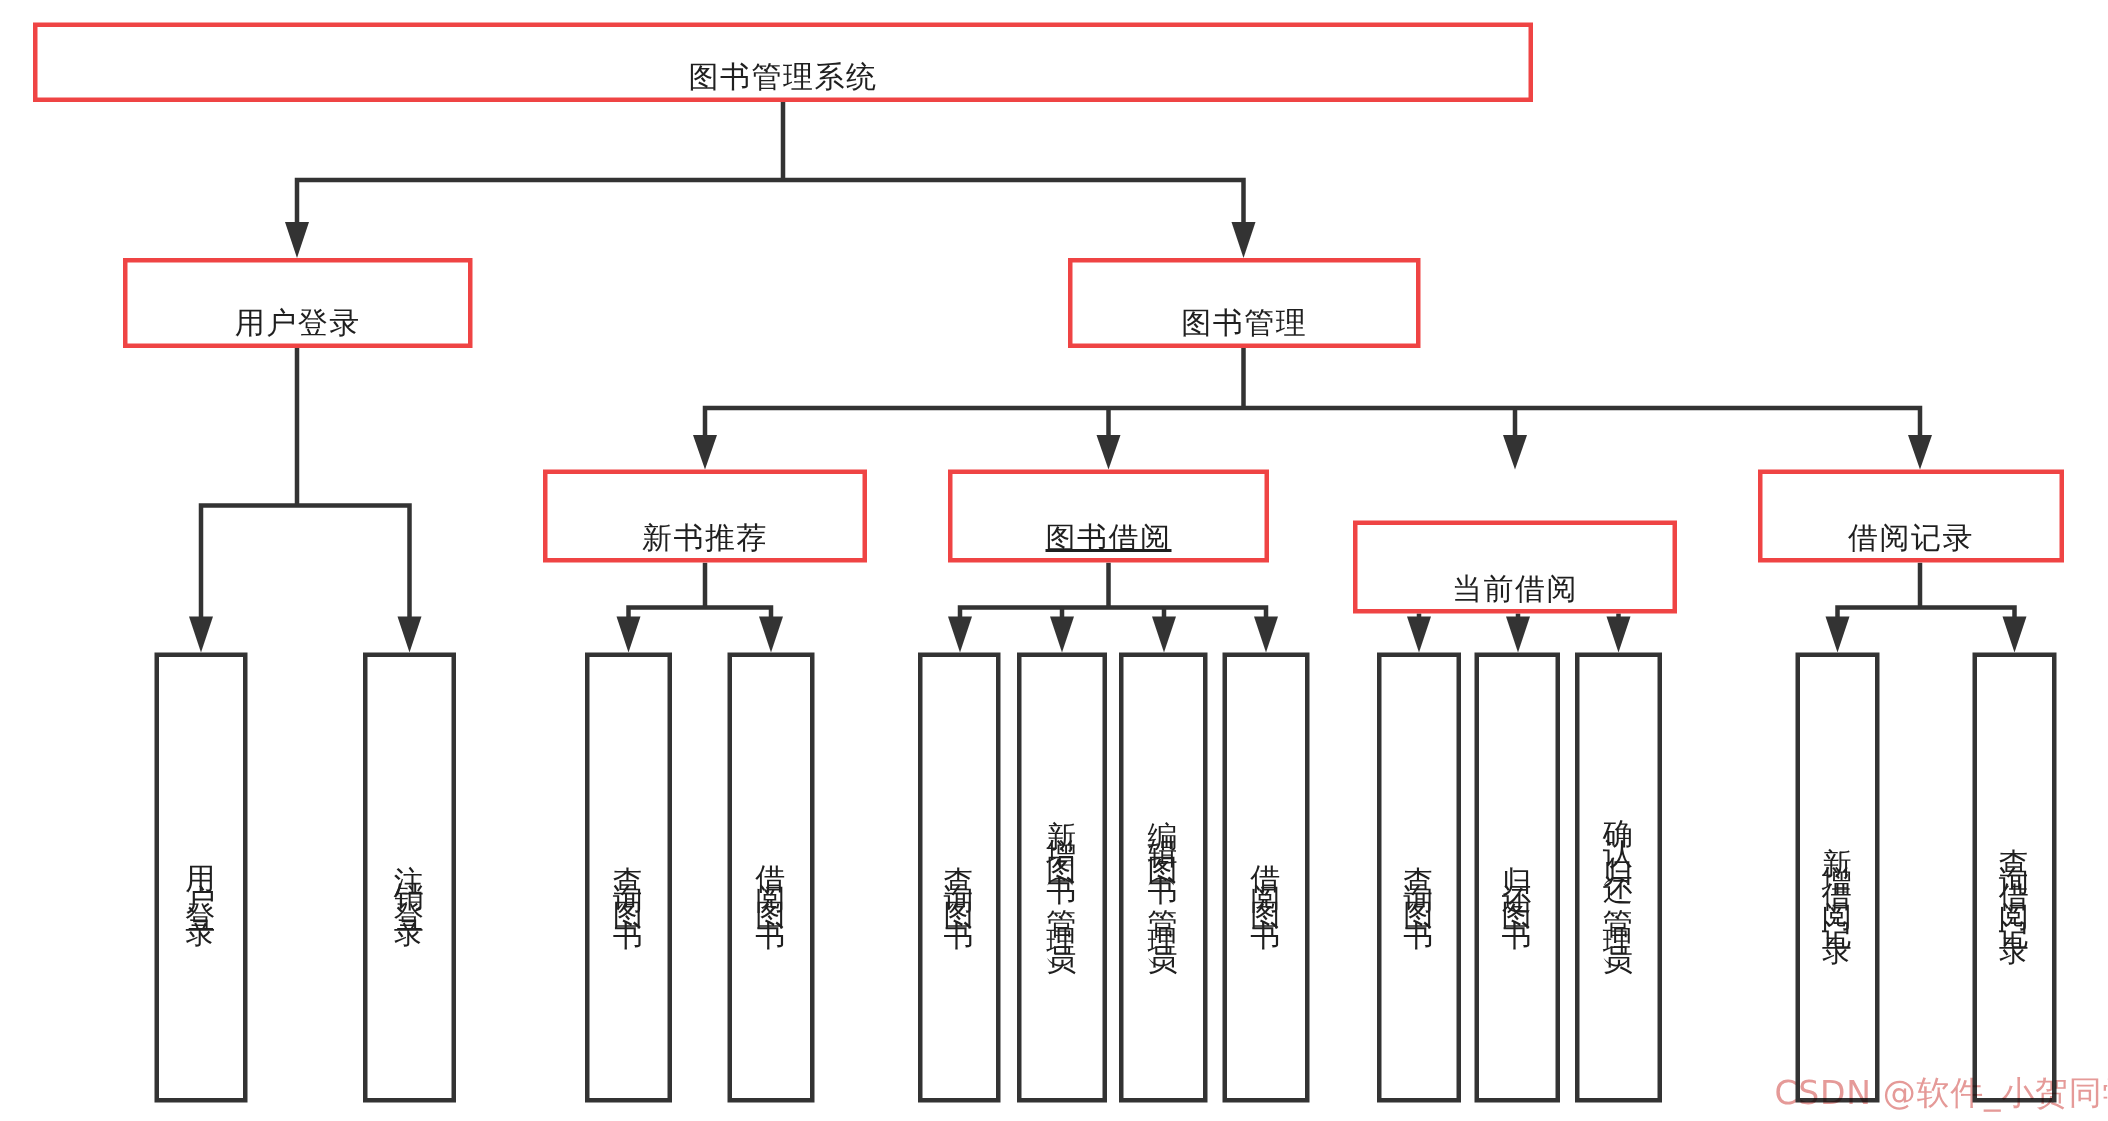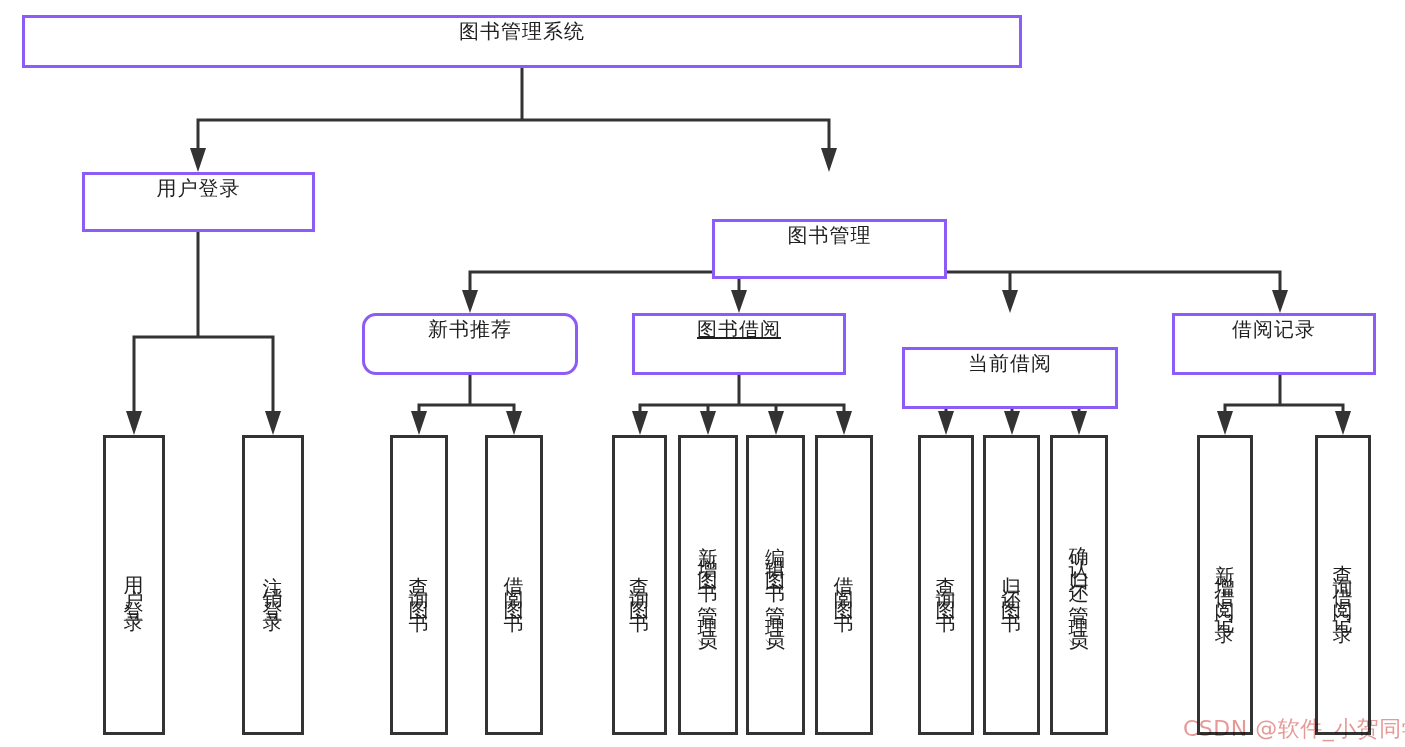--- a/index.html
+++ b/index.html
@@ -2,22 +2,22 @@
 <html><head>
 <meta charset="utf-8">
 <style>
   html,body{margin:0;padding:0;background:#ffffff;}
   #canvas{
     position:relative;width:1405px;height:747px;background:#ffffff;overflow:hidden;
     font-family:"DejaVu Sans","Liberation Sans",sans-serif;color:#1f1f1f;
   }
   #connectors{position:absolute;left:0;top:0;width:1405px;height:747px;}
   .hbox{
-    position:absolute;box-sizing:border-box;border:3px solid #8b5cf6;background:#ffffff;
-    display:flex;align-items:flex-start;justify-content:center;
+    position:absolute;box-sizing:border-box;border:3px solid #ef4444;background:#ffffff;
+    display:flex;align-items:flex-end;justify-content:center;
     font-size:20px;letter-spacing:1px;white-space:nowrap;
   }
   .vbox{
     position:absolute;box-sizing:border-box;border:3px solid #333333;background:#ffffff;
     display:flex;align-items:center;justify-content:center;
   }
   .vbox .vtext{
     writing-mode:vertical-lr;text-orientation:mixed;
     font-size:20px;line-height:1;letter-spacing:12px;white-space:nowrap;
   }
@@ -78,25 +78,25 @@
     </g>
   </svg>
 
   <div class="hbox" style="left:22px;top:15px;width:1000px;height:53px;">
     <span>图书管理系统</span>
   </div>
 
   <div class="hbox" style="left:82px;top:172px;width:233px;height:60px;">
     <span>用户登录</span>
   </div>
-  <div class="hbox" style="left:712px;top:172px;width:235px;height:60px;margin-top:47px;">
+  <div class="hbox" style="left:712px;top:172px;width:235px;height:60px;">
     <span>图书管理</span>
   </div>
 
-  <div class="hbox" style="left:362px;top:313px;width:216px;height:62px;border-radius:14px;">
+  <div class="hbox" style="left:362px;top:313px;width:216px;height:62px;">
     <span>新书推荐</span>
   </div>
   <div class="hbox" style="left:632px;top:313px;width:214px;height:62px;text-decoration:underline;">
     <span>图书借阅</span>
   </div>
   <div class="hbox" style="left:902px;top:313px;width:216px;height:62px;margin-top:34px;">
     <span>当前借阅</span>
   </div>
   <div class="hbox" style="left:1172px;top:313px;width:204px;height:62px;">
     <span>借阅记录</span>

